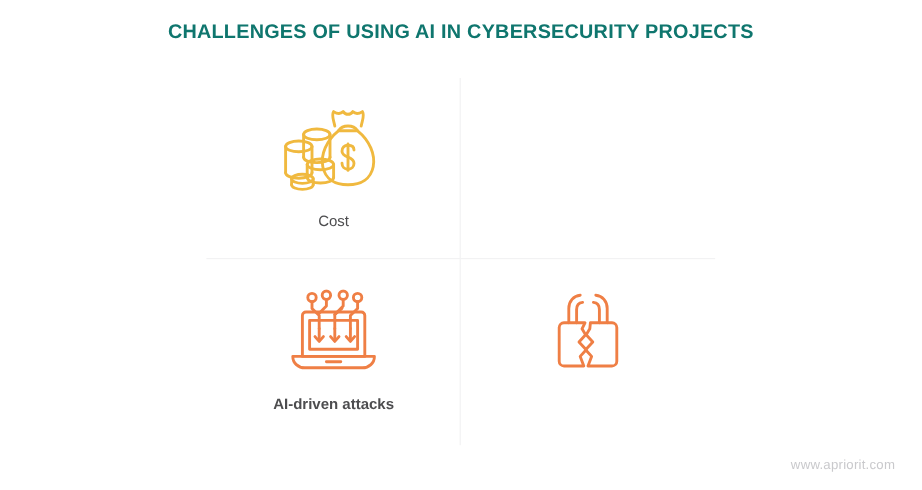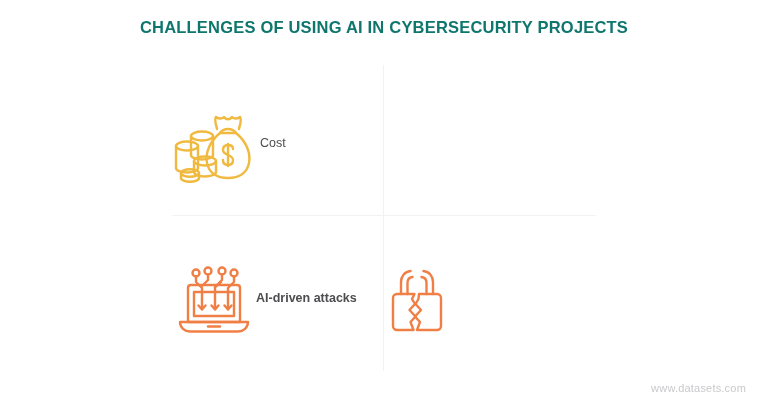--- a/index.html
+++ b/index.html
@@ -64,20 +64,21 @@
     height: 1px;
     background: #f2f2f3;
   }
 
   .cell {
     position: absolute;
     width: 212px;
     height: 155px;
     box-sizing: border-box;
     display: flex;
+    flex-direction: column;
     align-items: center;
   }
   .cell-0 { left: 0px;   top: 0px; }
   .cell-1 { left: 212px; top: 0px; }
   .cell-2 { left: 0px;   top: 155px; }
   .cell-3 { left: 212px; top: 155px; }
 
   .icon-wrap {
     height: 92px;
     display: flex;
@@ -211,15 +212,15 @@
                    L26.5 56 L31.5 50.5 L25.5 44 L31 38 L28 33 Z"></path>
 
           <path d="M35 28 L53 28 C55.2 28 57 29.8 57 32 L57 60 C57 62.2 55.2 64 53 64 L33 64
                    L36 56 L31 50.5 L37 44 L31.5 38 L34.5 33 Z"></path>
         </svg>
       </div>
     </div>
 
   </div>
 
-  <div class="footer">www.datasets.com</div>
+  <div class="footer">www.apriorit.com</div>
 
 </div>
 
 </body></html>

